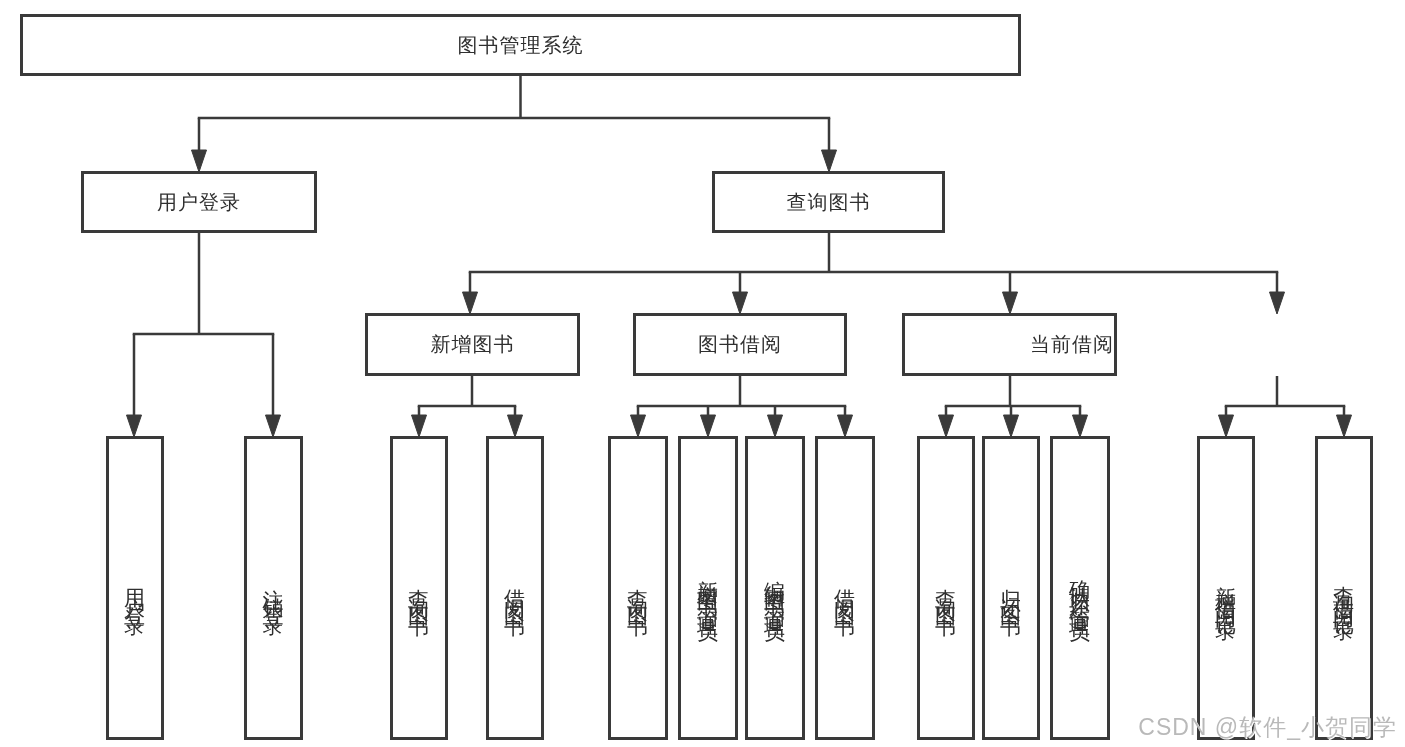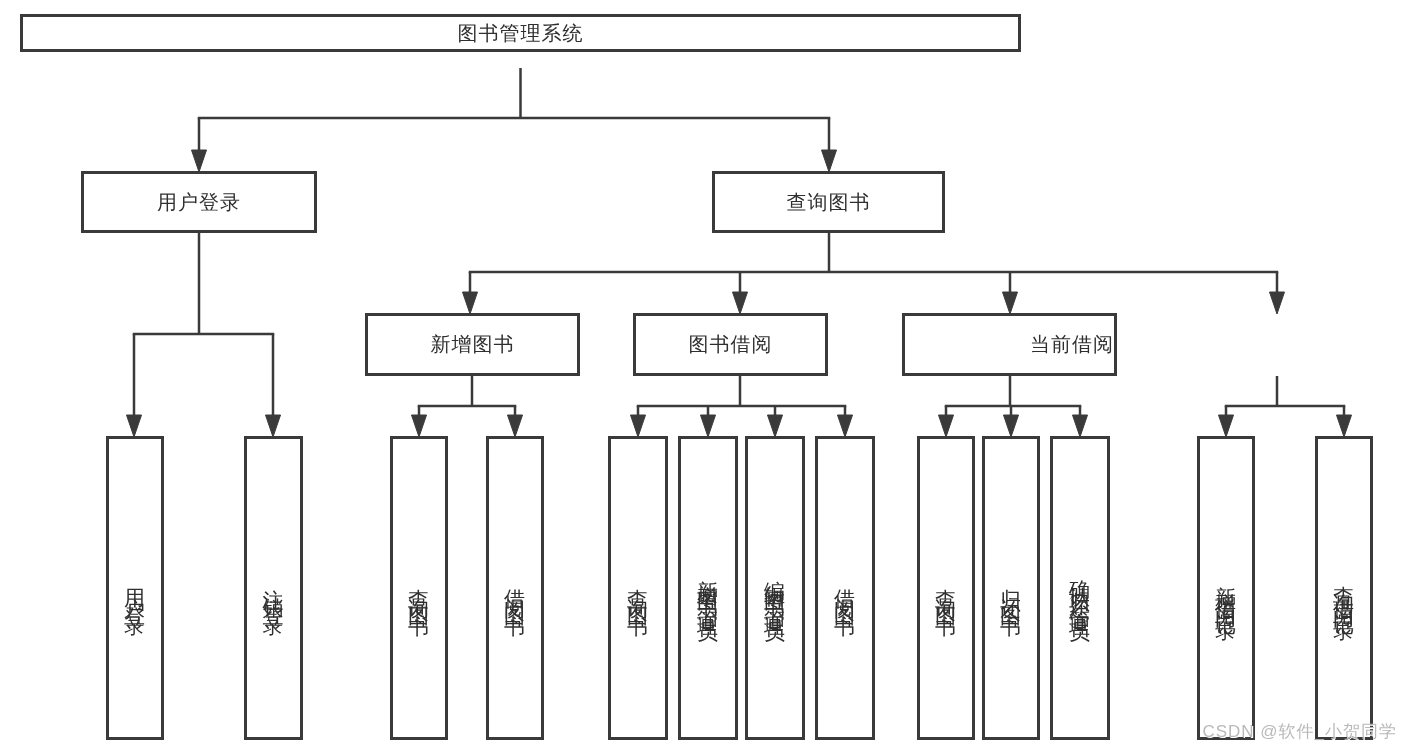--- a/index.html
+++ b/index.html
@@ -37,46 +37,46 @@
     white-space: nowrap;
   }
   .vbox {
     writing-mode: vertical-rl;
     text-orientation: mixed;
     font-size: 21px;
     letter-spacing: 9px;
     line-height: 1;
     padding-top: 4px;
   }
-  .root-box   { left: 20px;  top: 14px;  width: 1001px; height: 38px; }
+  .root-box   { left: 20px;  top: 14px;  width: 1001px; height: 62px; }
   .n-user-login { left: 81px;  top: 171px; width: 236px; height: 62px; }
   .n-book-mgmt  { left: 712px; top: 171px; width: 233px; height: 62px; }
   .n-new-book-rec   { left: 365px;  top: 313px; width: 215px; height: 63px; }
-  .n-book-borrow    { left: 633px;  top: 313px; width: 195px; height: 63px; }
+  .n-book-borrow    { left: 633px;  top: 313px; width: 214px; height: 63px; }
   .n-current-borrow { left: 902px;  top: 313px; width: 215px; height: 63px; justify-content: flex-end; }
   .n-borrow-records { left: 1172px; top: 313px; width: 210px; height: 63px; }
   .leaf { top: 436px; height: 304px; }
   .l-ul-user-login   { left: 106px;  width: 58px; }
   .l-ul-logout       { left: 244px;  width: 59px; }
   .l-nbr-query       { left: 390px;  width: 58px; }
   .l-nbr-borrow      { left: 486px;  width: 58px; }
   .l-bb-query        { left: 608px;  width: 60px; }
   .l-bb-add          { left: 678px;  width: 60px; letter-spacing: 6px; }
   .l-bb-edit         { left: 745px;  width: 60px; letter-spacing: 6px; }
   .l-bb-borrow       { left: 815px;  width: 60px; }
   .l-cb-query        { left: 917px;  width: 58px; }
   .l-cb-return       { left: 982px;  width: 58px; }
   .l-cb-confirm      { left: 1050px; width: 60px; letter-spacing: 6px; }
   .l-br-add          { left: 1197px; width: 58px; letter-spacing: 7px; }
   .l-br-query        { left: 1315px; width: 58px; letter-spacing: 7px; }
   .watermark {
     position: absolute;
     right: 8px;
     bottom: 4px;
-    font-size: 17px;
+    font-size: 23px;
     color: #b9b9b9;
     letter-spacing: 1px;
     white-space: nowrap;
     text-shadow: 1px 1px 0 #ffffff;
   }
 </style>
 </head>
 <body>
 
 <div class="canvas">

